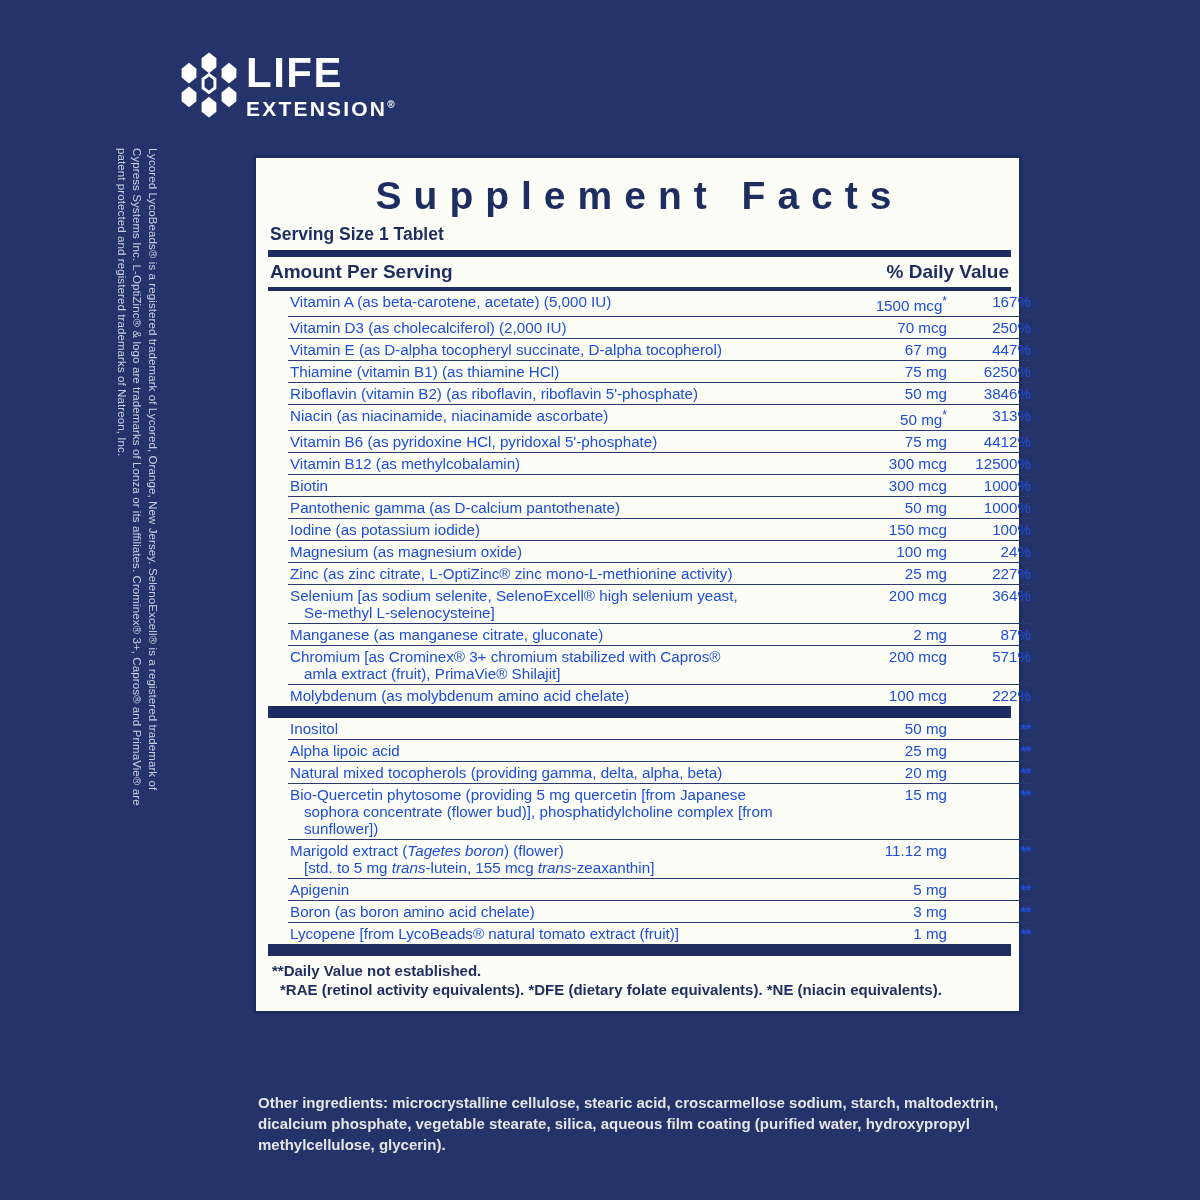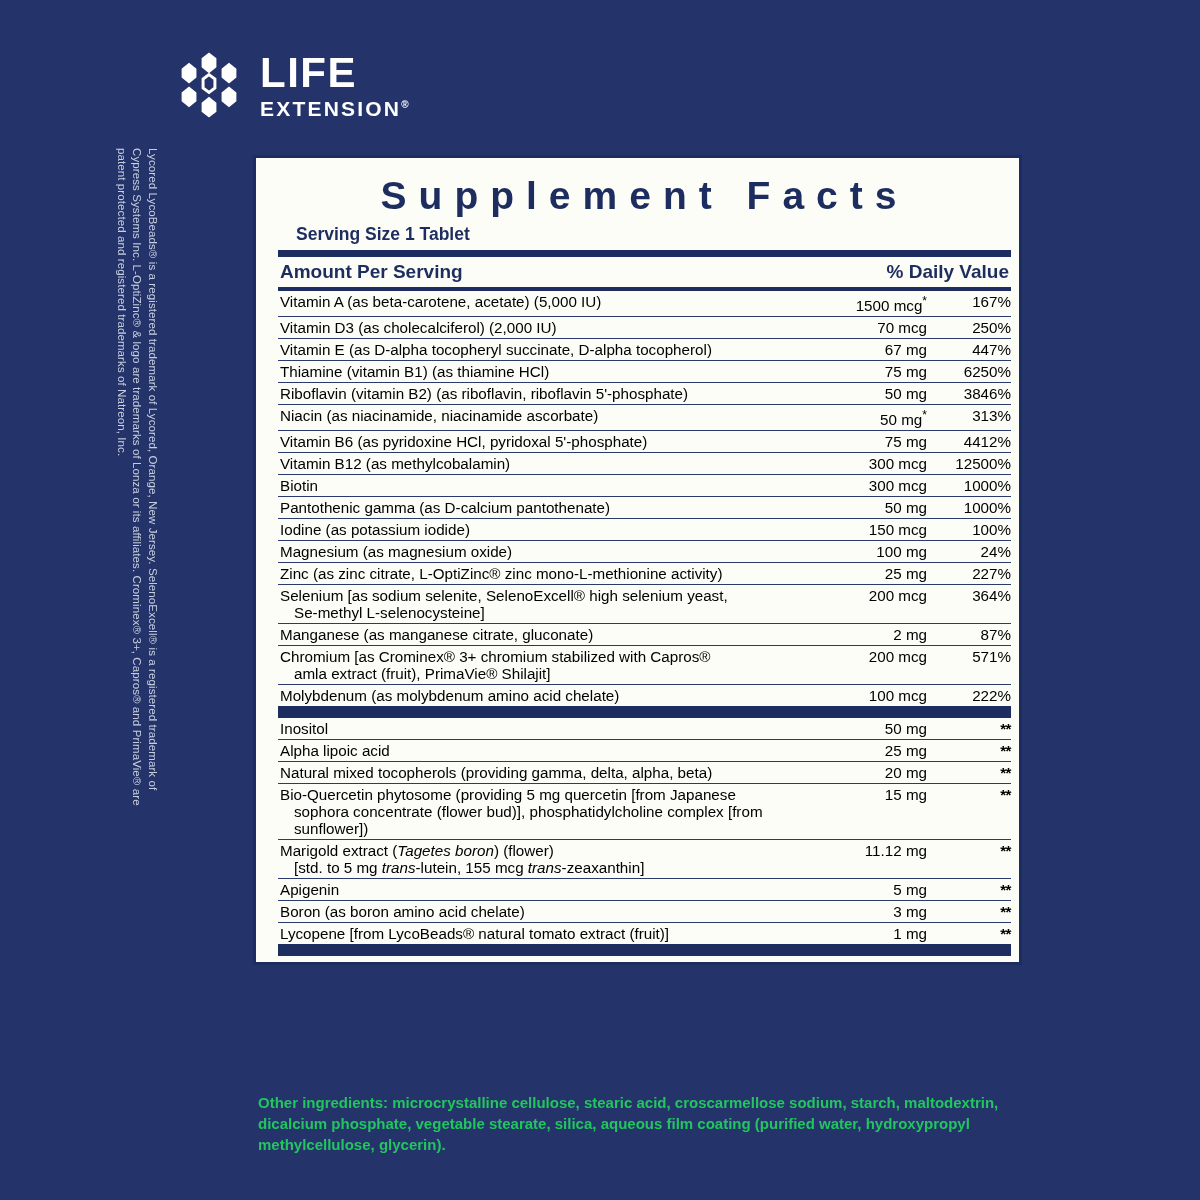--- a/index.html
+++ b/index.html
@@ -15,21 +15,20 @@
     position: relative;
   }
 
   
   #brand {
     position: absolute;
     left: 172px;
     top: 48px;
     display: flex;
     align-items: center;
-    gap: 14px;
   }
   #brand .mark {
     width: 74px;
     height: 74px;
     flex: 0 0 74px;
   }
   #brand .wordmark {
     display: flex;
     flex-direction: column;
     justify-content: center;
@@ -79,58 +78,58 @@
     position: absolute;
     left: 253px;
     top: 155px;
     width: 769px;
     background: #fdfdf7;
     border: 3px solid #1d2d5f;
     box-sizing: border-box;
     padding: 0;
     color: #1d2d5f;
   }
-  #panel .inner { padding: 6px 8px 6px 22px; }
+  #panel .inner { padding: 6px 8px 6px 12px; }
 
   .sf-title {
     font-size: 39px;
     font-weight: bold;
     letter-spacing: 12px;
     text-align: center;
     color: #1d2d5f;
     padding: 10px 0 4px 0;
     white-space: nowrap;
   }
   .serving {
     font-size: 17.5px;
     font-weight: bold;
     color: #1d2d5f;
     padding: 2px 0 5px 2px;
-    margin-left: 16px;
   }
 
   .rule-thick { height: 7px; background: #1d2d5f; }
   .rule-med   { height: 4px; background: #1d2d5f; }
   .rule-block { height: 12px; background: #1d2d5f; }
 
   .hdr-row {
     display: flex;
     align-items: flex-start;
     font-size: 19px;
     font-weight: bold;
     padding: 4px 2px 4px 2px;
   }
   .hdr-row .left { flex: 1; }
   .hdr-row .right { text-align: right; }
 
   table.sf {
     width: 100%;
     border-collapse: collapse;
     font-size: 15.2px;
-    color: #000000;
+    color: #1d4ed8;
+    margin-left: 20px;
   }
   table.sf td {
     padding: 2px 0 2px 2px;
     vertical-align: top;
     border-bottom: 1.3px solid #2a3a6c;
     line-height: 17px;
   }
   table.sf tr:last-child td { border-bottom: none; }
   td.nm { text-align: left; }
   td.amt {
@@ -158,21 +157,21 @@
     color: #1d2d5f;
   }
   .footnotes .fn2 { padding-left: 8px; }
 
   
   #other {
     position: absolute;
     left: 258px;
     top: 1092px;
     width: 790px;
-    color: #22c55e;
+    color: #e5e5e5;
     font-size: 15px;
     line-height: 21px;
     font-weight: bold;
   }
   #other b { font-weight: bold; }
 </style>
 </head>
 <body>
 
 <div id="brand">
@@ -345,18 +344,22 @@
           <tr>
             <td class="nm">Lycopene [from LycoBeads® natural tomato extract (fruit)]</td>
             <td class="amt">1 mg</td>
             <td class="dv dstars">**</td>
           </tr>
         </tbody>
       </table>
 
     <div class="rule-block"></div>
 
+    <div class="footnotes">
+      <div>**Daily Value not established.</div>
+      <div class="fn2">*RAE (retinol activity equivalents). *DFE (dietary folate equivalents). *NE (niacin equivalents).</div>
+    </div>
   </div>
 </div>
 
 <div id="other">
   <b>Other ingredients:</b><span> microcrystalline cellulose, stearic acid, croscarmellose sodium, starch, maltodextrin, dicalcium phosphate, vegetable stearate, silica, aqueous film coating (purified water, hydroxypropyl methylcellulose, glycerin).</span>
 </div>
 
 </body></html>

